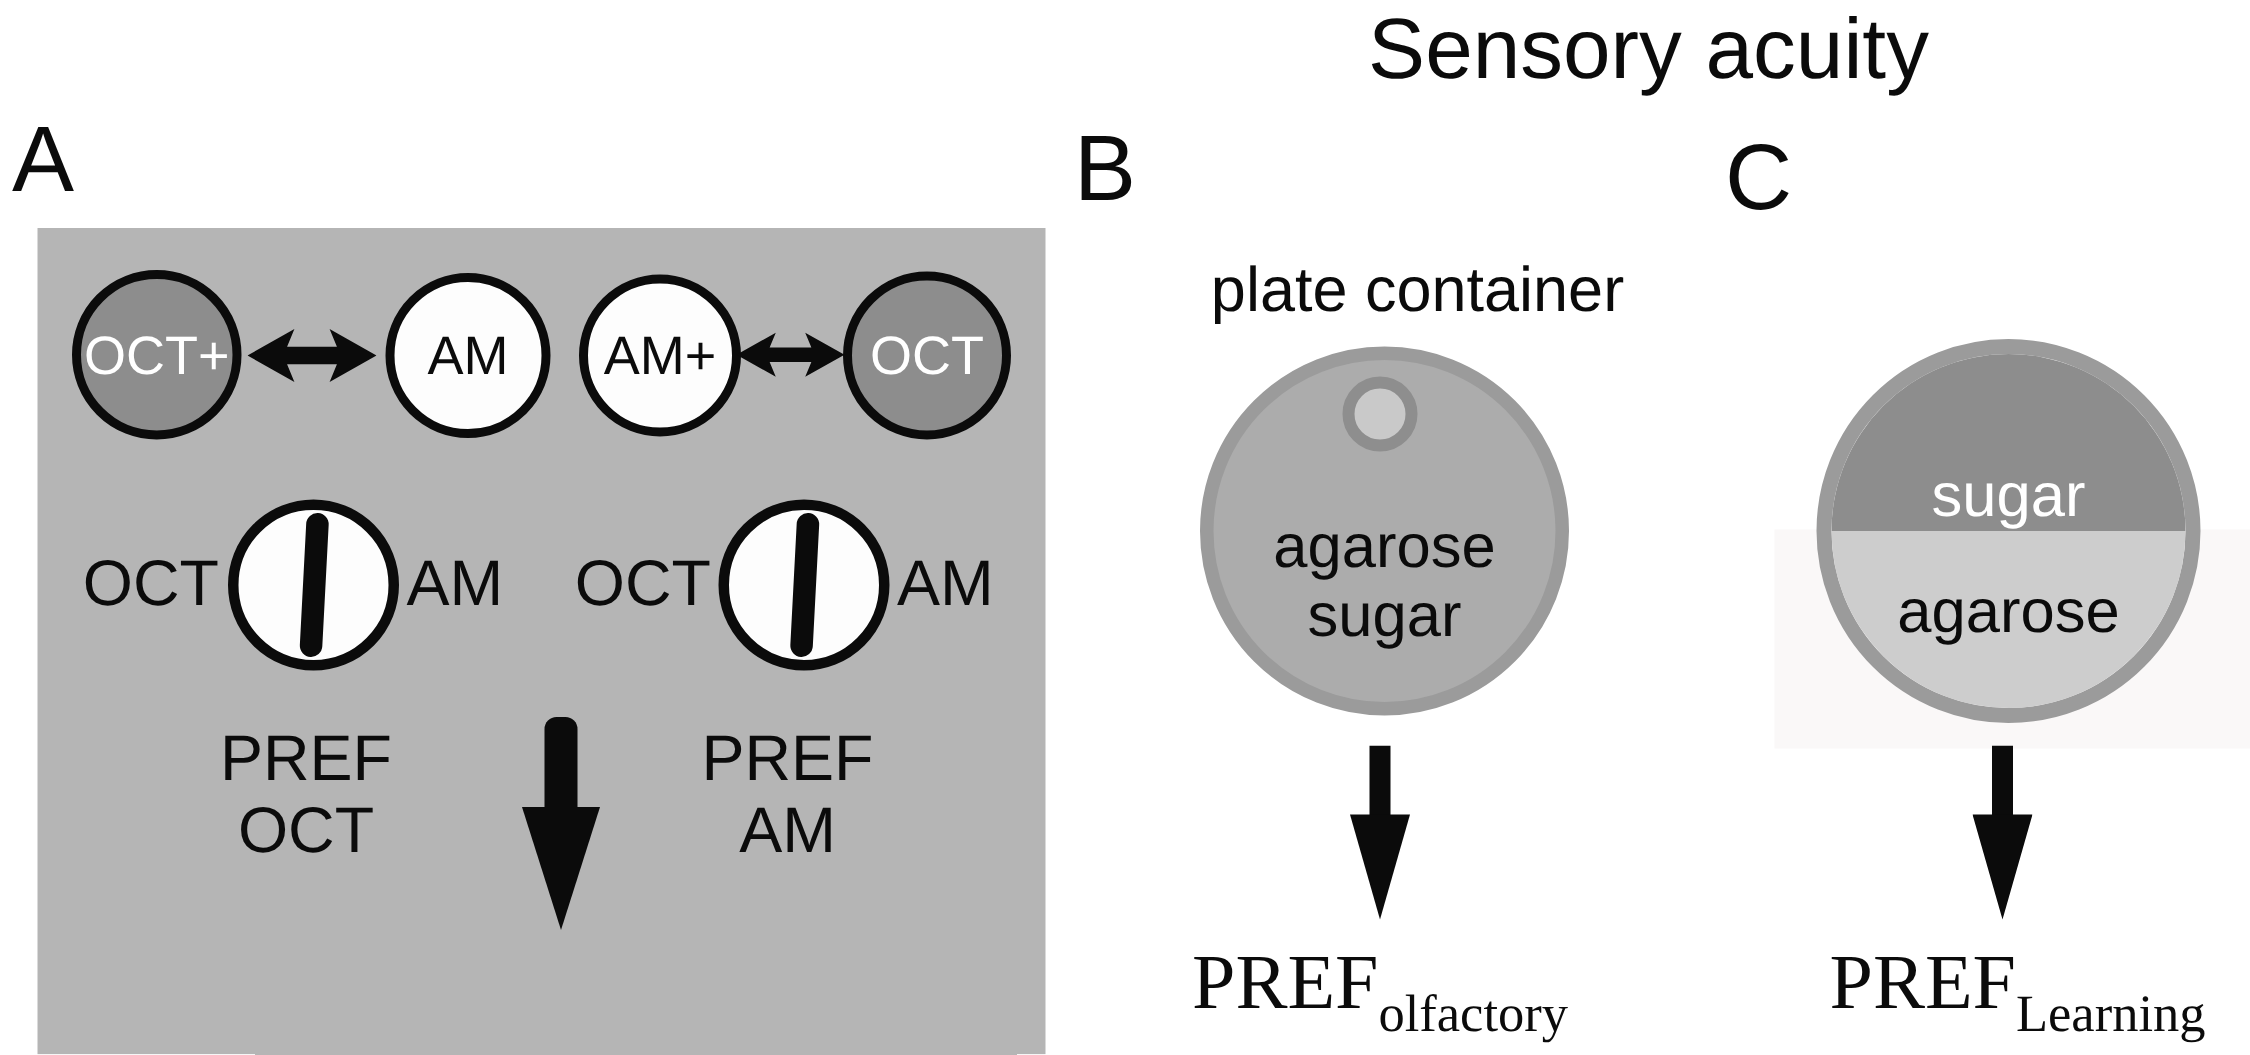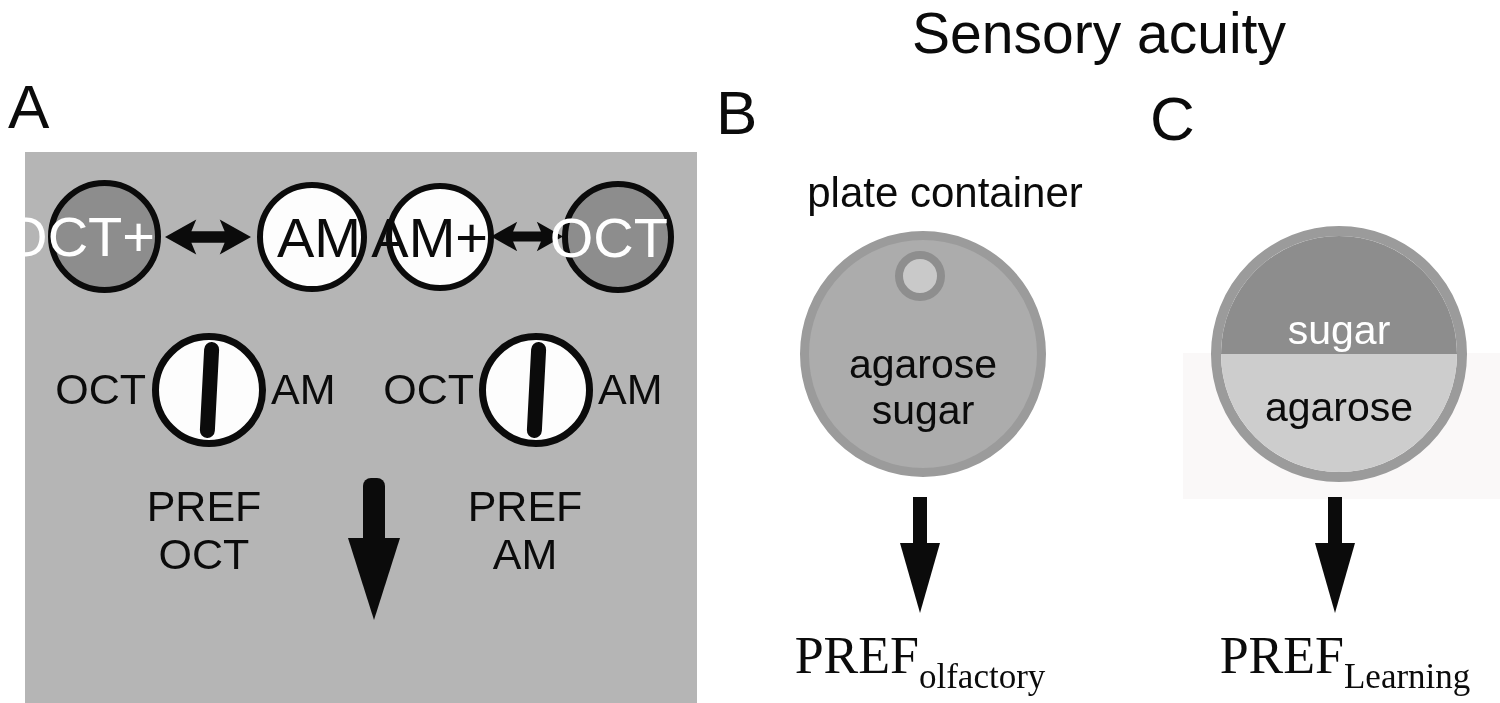--- a/index.html
+++ b/index.html
@@ -22,22 +22,22 @@
     font-family:"Liberation Sans","DejaVu Sans",sans-serif;color:var(--ink);
   }
   .abs{position:absolute;}
   .ctr{text-align:center;}
   .title{font-size:57px;line-height:1.1;white-space:nowrap;}
   .panel-label{font-size:62px;line-height:1;}
   
   .boxA{left:25px;top:152px;width:672px;height:551px;background:var(--panel-bg);}
   .circle{
     border-radius:50%;box-sizing:border-box;border:6px solid var(--ink);
-    display:flex;align-items:center;justify-content:flex-end;
-    font-size:56px;white-space:nowrap;overflow:visible;
+    display:flex;align-items:center;justify-content:center;
+    font-size:36px;white-space:nowrap;overflow:visible;
   }
   .circle.dark{background:var(--dark-circle);color:var(--white-text);}
   .circle.light{background:var(--light-circle);color:var(--ink);}
   .tmaze{
     border-radius:50%;box-sizing:border-box;border:7px solid var(--ink);
     background:var(--light-circle);display:flex;align-items:center;justify-content:center;
   }
   .tbar{width:15px;height:96px;border-radius:8px;background:var(--ink);transform:rotate(3deg);}
   .sideLabel{font-size:43px;line-height:1;white-space:nowrap;}
   .prefBlock{font-size:43px;line-height:48px;}

